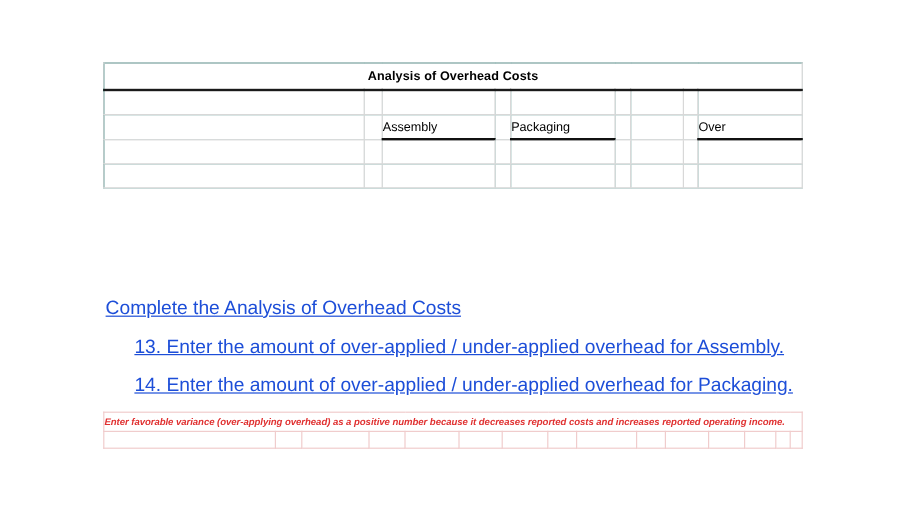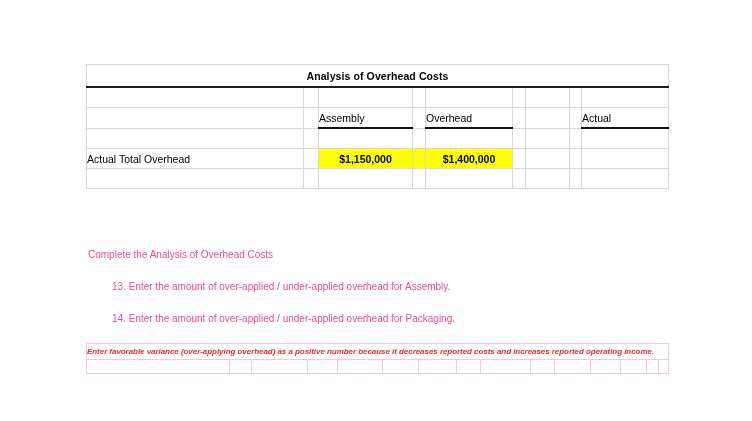--- a/index.html
+++ b/index.html
@@ -13,21 +13,21 @@
     font-family: "Liberation Sans", sans-serif;
     color: #000000;
     overflow: hidden;
     position: relative;
   }
 
   
   .sheet {
     position: absolute;
     left: 86px;
-    top: 64px;
+    top: 52px;
     width: 582px;
     border-collapse: collapse;
     table-layout: fixed;
     background: #0f766e;
   }
   .sheet td {
     border: 1px solid #d8d8d8;
     padding: 0;
     height: 19px;
     font-size: 10.5px;
@@ -68,23 +68,24 @@
   }
 
   .tall {
     height: 20px;
   }
 
   
   .prose {
     position: absolute;
     left: 88px;
-    font-size: 10px;
-    color: #ec4899;
+    font-size: 16px;
+    color: #1d4ed8;
     white-space: nowrap;
+    text-decoration: underline;
   }
   .prose-head { top: 249px; left: 88px; }
   .prose-q1   { top: 281px; left: 112px; }
   .prose-q2   { top: 313px; left: 112px; }
 
   
   .notes {
     position: absolute;
     left: 86px;
     top: 343px;
@@ -140,50 +141,39 @@
       <td></td>
       <td></td>
       <td></td>
     </tr>
 
     <tr>
       <td></td>
       <td></td>
       <td class="col-head">Assembly</td>
       <td></td>
-      <td class="col-head">Overhead</td>
-      <td></td>
-      <td></td>
-      <td></td>
-      <td class="col-head">Actual</td>
-    </tr>
-
-    <tr>
-      <td></td>
-      <td></td>
-      <td></td>
-      <td></td>
-      <td></td>
-      <td></td>
-      <td></td>
-      <td></td>
-      <td></td>
-    </tr>
-
-    <tr class="tall">
-      <td class="row-label">Actual Total Overhead</td>
-      <td></td>
-      <td class="hl">$1,150,000</td>
-      <td class="hl"></td>
-      <td class="hl">$1,400,000</td>
-      <td></td>
-      <td></td>
-      <td></td>
-      <td></td>
-    </tr>
+      <td class="col-head">Packaging</td>
+      <td></td>
+      <td></td>
+      <td></td>
+      <td class="col-head">Over</td>
+    </tr>
+
+    <tr>
+      <td></td>
+      <td></td>
+      <td></td>
+      <td></td>
+      <td></td>
+      <td></td>
+      <td></td>
+      <td></td>
+      <td></td>
+    </tr>
+
 
 
 
     <tr>
       <td></td>
       <td></td>
       <td></td>
       <td></td>
       <td></td>
       <td></td>

